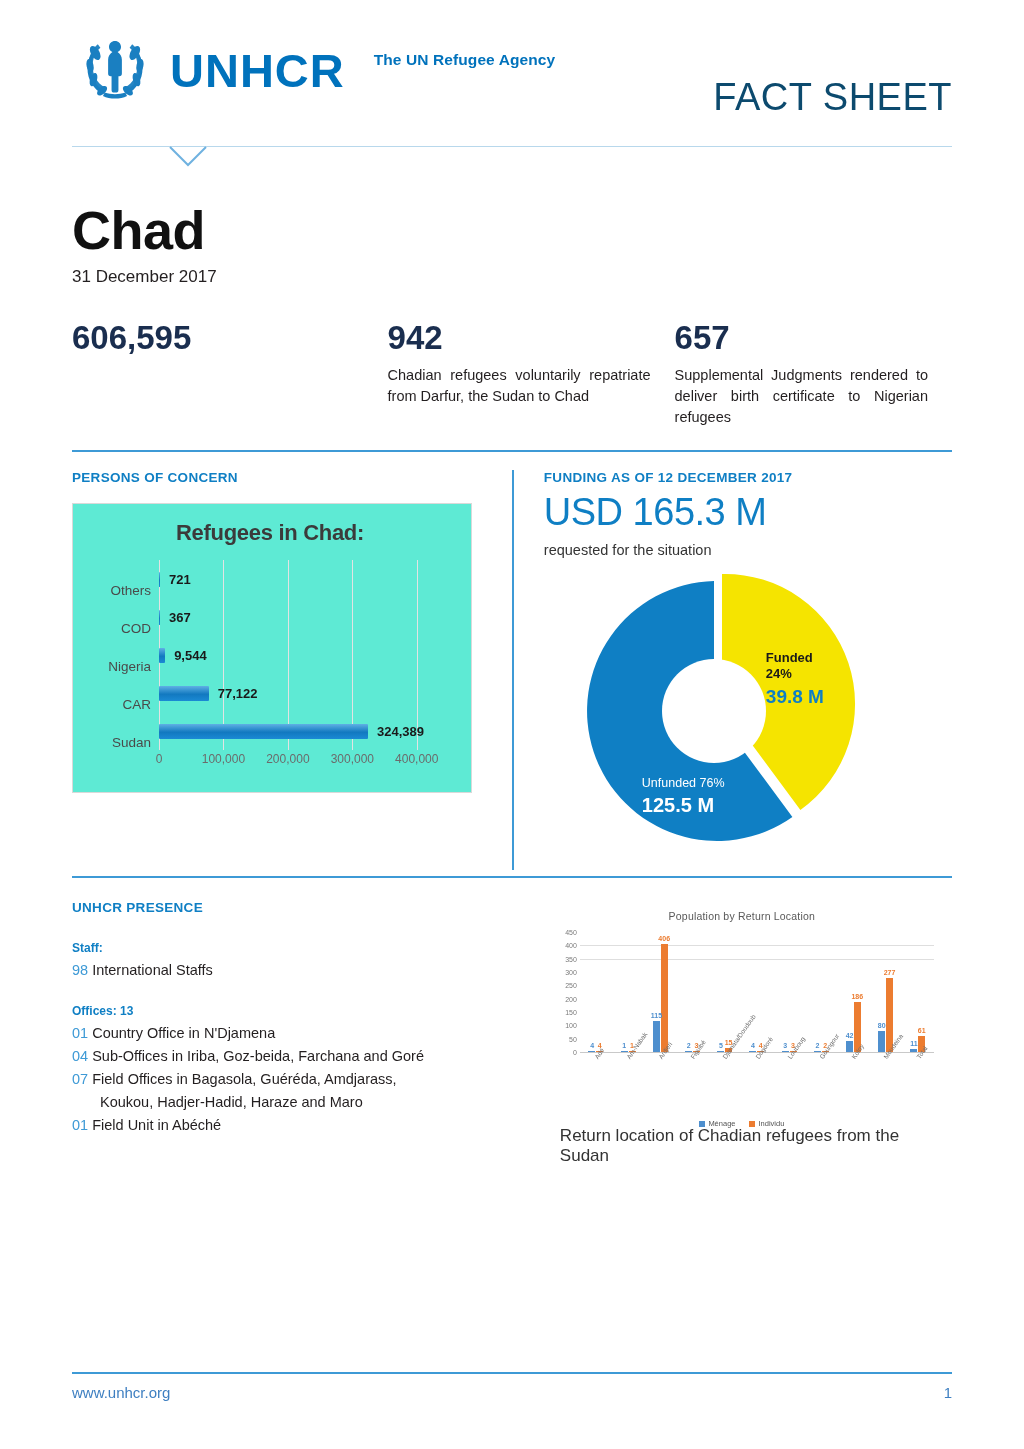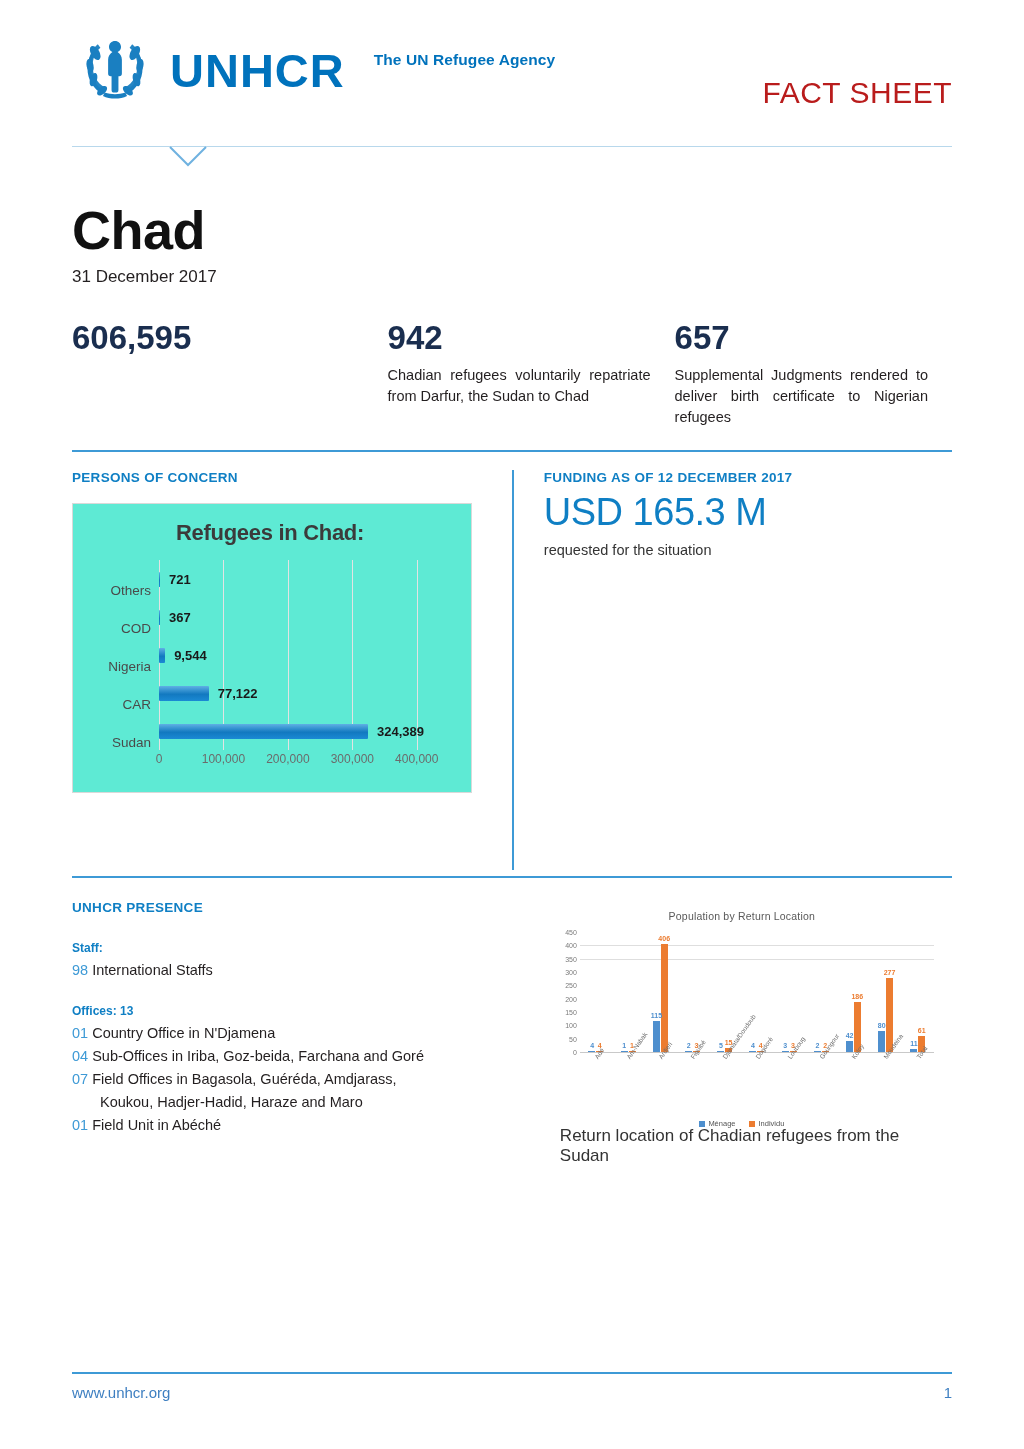--- a/index.html
+++ b/index.html
@@ -18,21 +18,21 @@
   
   .header { display: flex; align-items: flex-start; justify-content: space-between;
             padding-top: 34px; height: 112px; }
   .logo-block { display: flex; align-items: center; gap: 12px; }
   .logo-mark { width: 86px; height: 74px; flex: none; }
   .logo-text { display: flex; justify-content: center; gap: 29px; }
   .logo-unhcr { font-size: 47px; font-weight: bold; color: #0072bc; letter-spacing: 1px;
                 line-height: 0.95; font-family: "Liberation Sans", sans-serif; }
   .logo-tag { font-size: 15.5px; font-weight: bold; color: #0072bc; letter-spacing: 0.1px;
               margin-top: 2px; }
-  .fact-sheet { font-size: 30px; color: #b91c1c; letter-spacing: 0.5px;
+  .fact-sheet { font-size: 38px; color: #0c4a6e; letter-spacing: 0.5px;
                 padding-top: 42px; font-weight: normal; }
 
   .header-rule { position: relative; height: 1px; background: #b8d8ec; margin-top: 34px; }
   .chev { position: absolute; left: 96px; top: 0; width: 40px; height: 22px; }
 
   
   .title-wrap { margin-top: 56px; }
   .title { font-size: 54px; font-weight: bold; letter-spacing: -0.5px; line-height: 1;
            color: #111; }
   .subtitle { font-size: 17px; margin-top: 10px; color: #231f20; }
@@ -241,20 +241,40 @@
             <span class="axis-tick" style="left: 333.778px;">400,000</span>
           </div>
       </div>
     </div>
 
     <div class="band-right">
       <div class="sec-head">FUNDING AS OF 12 DECEMBER 2017</div>
       <div class="fund-amount">USD 165.3 M</div>
       <div class="fund-sub">requested for the situation</div>
 
+      <div class="donut-wrap">
+        <svg viewBox="0 0 300 290" width="300" height="290">
+
+          <path d="M150 145 L150 15 A130 130 0 1 0 228.4 250.9 Z" fill="#0f7fc4"></path>
+
+          <g transform="translate(8,-7)">
+            <path d="M150 145 L150 15 A130 130 0 0 1 228.4 250.9 Z" fill="#f5e400"></path>
+          </g>
+          <circle cx="150" cy="145" r="52" fill="#ffffff"></circle>
+        </svg>
+        <div class="donut-lbl lbl-funded">
+          <span>Funded</span><br>
+          <span>24%</span>
+          <span class="big">39.8 M</span>
+        </div>
+        <div class="donut-lbl lbl-unfunded">
+          <span>Unfunded 76%</span>
+          <span class="big">125.5 M</span>
+        </div>
+      </div>
     </div>
   </div>
 
   <div class="rule-blue" style="margin-top:6px"></div>
 
   <div class="band2" style="margin-top:22px">
     <div class="pres-left">
       <div class="sec-head">UNHCR PRESENCE</div>
       <div class="pres-sub">Staff:</div>
       <div class="pres-line">

